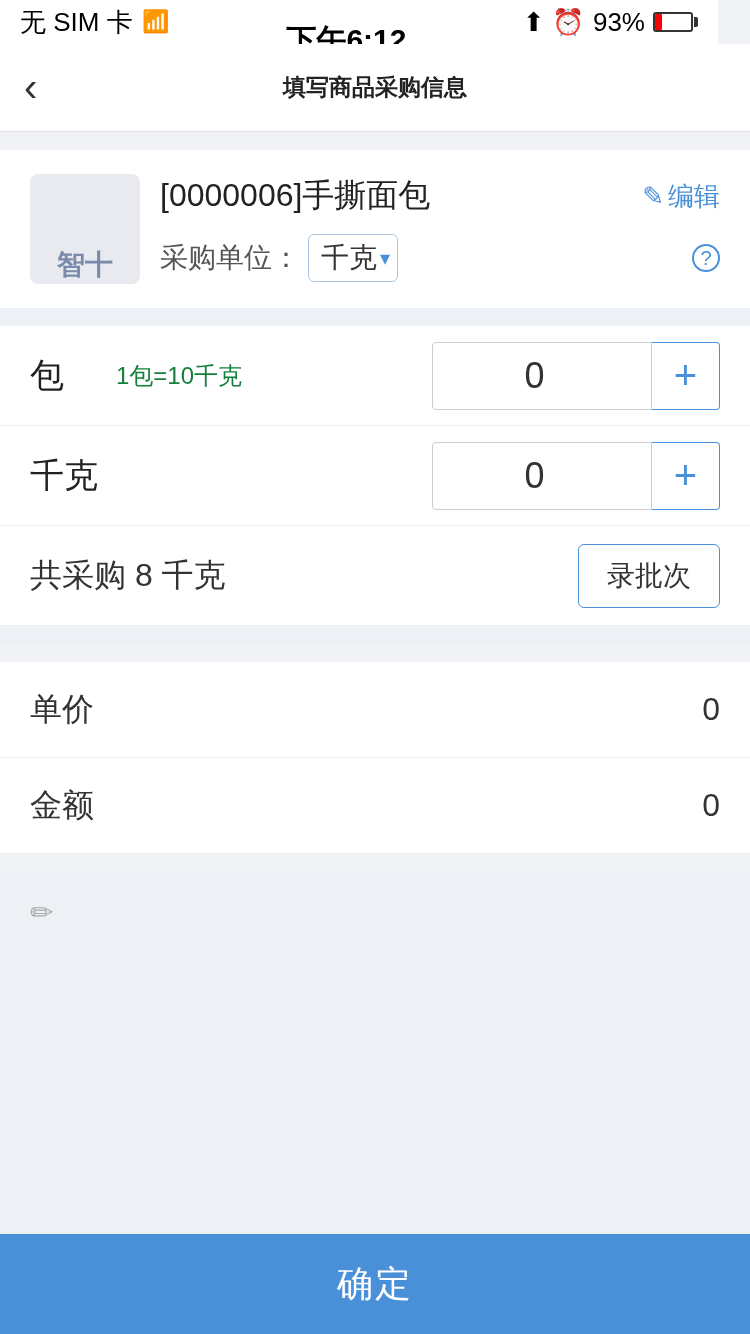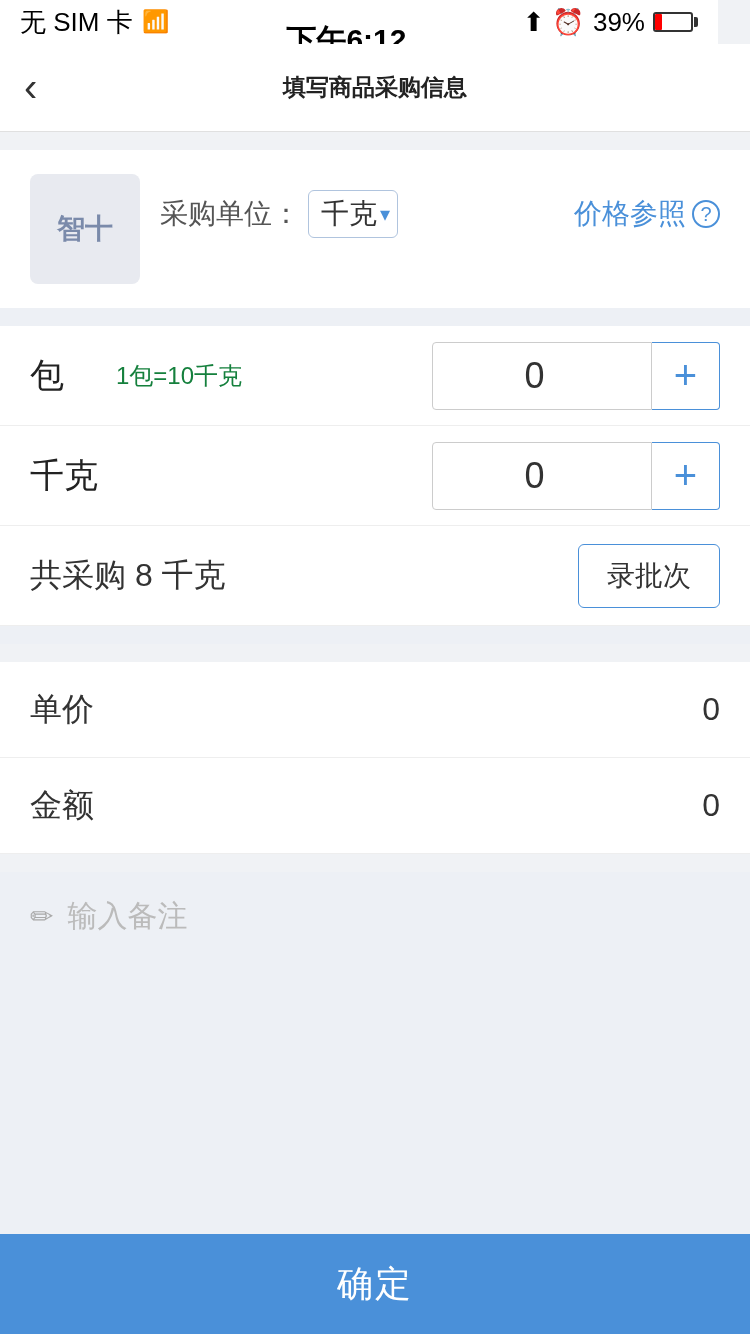--- a/index.html
+++ b/index.html
@@ -100,21 +100,21 @@
       display: flex;
       align-items: flex-start;
       gap: 20px;
     }
     .product-thumb {
       width: 110px;
       height: 110px;
       background: #e8eaf0;
       border-radius: 8px;
       display: flex;
-      align-items: center;
+      align-items: flex-end;
       justify-content: center;
       flex-shrink: 0;
     }
     .product-thumb-text {
       font-size: 28px;
       color: #7a8aaa;
       font-weight: bold;
     }
     .product-info {
       flex: 1;
@@ -357,49 +357,55 @@
 
 <div class="status-bar">
   <div class="status-left">
     <span>无 SIM 卡</span>
     <span class="wifi-icon">📶</span>
   </div>
   <div class="status-center">下午6:12</div>
   <div class="status-right">
     <span>⬆</span>
     <span>⏰</span>
-    <span>39%</span>
+    <span>93%</span>
     <div class="battery-icon">
       <div class="battery-body">
         <div class="battery-fill"></div>
       </div>
       <div class="battery-tip"></div>
     </div>
   </div>
 </div>
 
 <div class="nav-bar">
   <span class="nav-back">‹</span>
   <span class="nav-title">填写商品采购信息</span>
 </div>
 
 <div class="product-card">
   <div class="product-thumb">
     <span class="product-thumb-text">智十</span>
   </div>
   <div class="product-info">
+    <div class="product-name-row">
+      <span class="product-name">[0000006]手撕面包</span>
+      <span class="edit-link">
+        <span>✎</span>
+        <span>编辑</span>
+      </span>
+    </div>
     <div class="product-unit-row">
       <div style="display:flex; align-items:center; gap:8px;">
         <span class="unit-label">采购单位：</span>
         <div class="unit-select-wrapper">
           <span class="unit-select">千克</span>
         </div>
       </div>
       <span class="price-ref">
-        <span>价格参照</span>
         <span class="price-ref-icon">?</span>
       </span>
     </div>
   </div>
 </div>
 
 <div class="section-divider"></div>
 
 <div class="input-section">
   <div class="input-row">
@@ -435,20 +441,19 @@
     <span class="price-row-value">0</span>
   </div>
   <div class="price-row">
     <span class="price-row-label">金额</span>
     <span class="price-row-value">0</span>
   </div>
 </div>
 
 <div class="remark-section">
   <span class="pencil-icon">✏</span>
-  <span class="remark-placeholder">输入备注</span>
 </div>
 
 <div class="bottom-spacer"></div>
 
 <div class="confirm-bar">
   <span class="confirm-label">确定</span>
 </div>
 
 </body></html>

